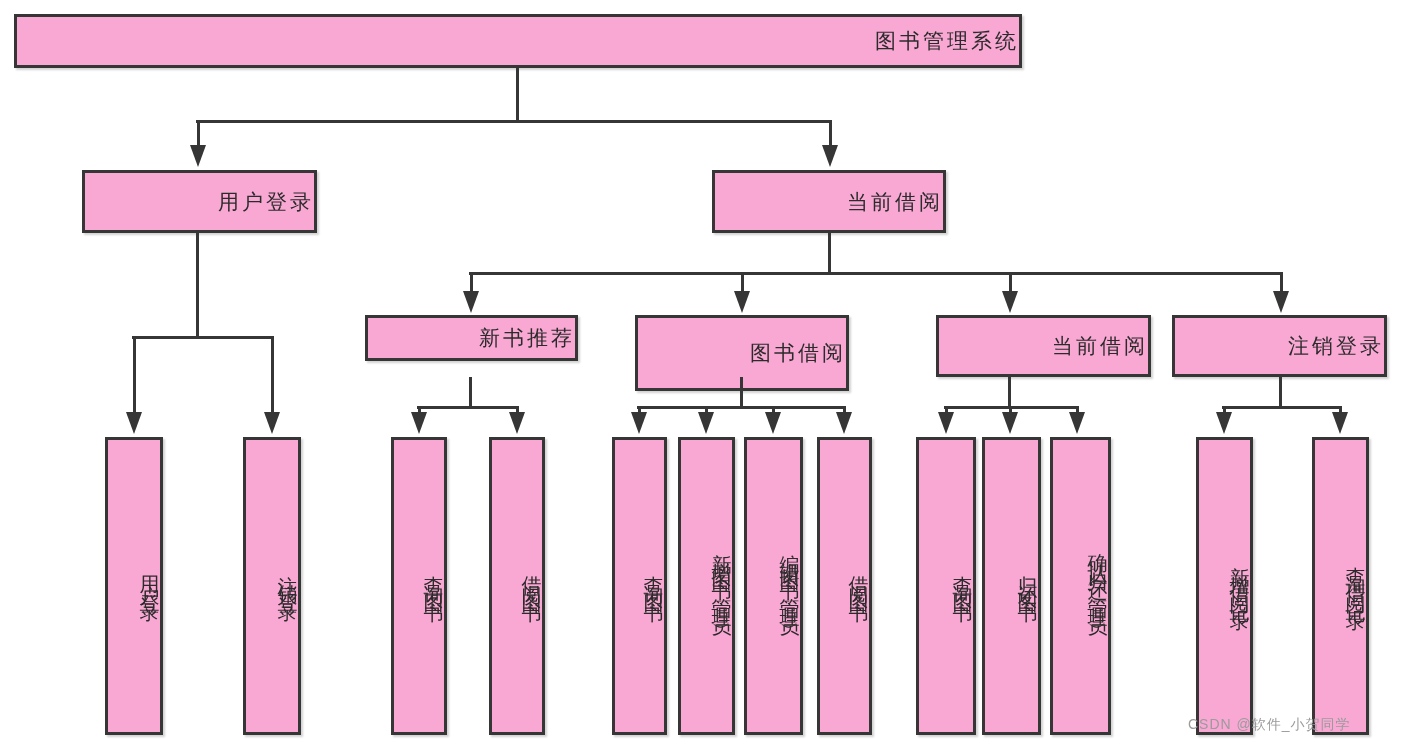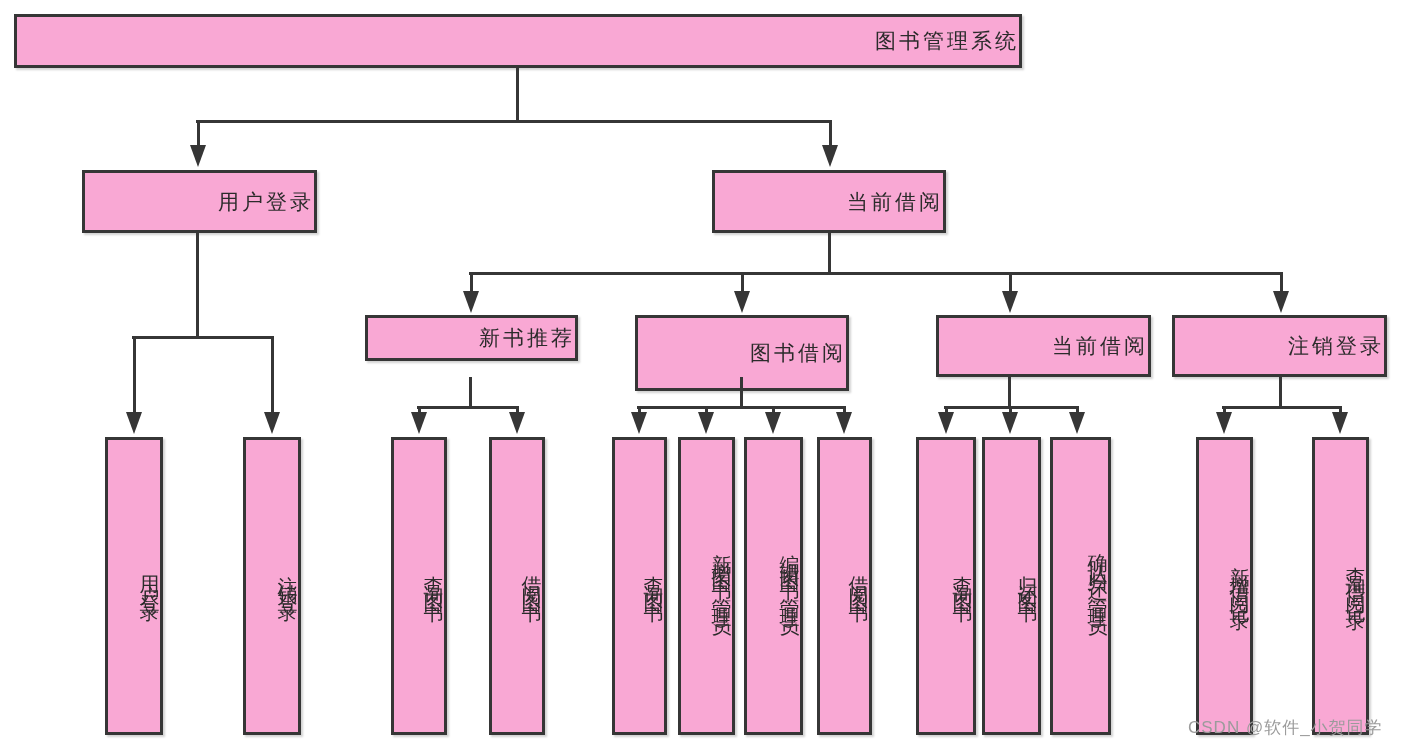--- a/index.html
+++ b/index.html
@@ -51,21 +51,21 @@
   .arrow .stem{width:3px;background:var(--stroke);}
   .arrow .head{
     width:0;height:0;
     border-left:8px solid transparent;
     border-right:8px solid transparent;
     border-top:22px solid var(--stroke);
   }
   .watermark{
     position:absolute;
     left:1188px;top:716px;
-    font-size:17px;
+    font-size:14px;
     letter-spacing:1px;
     color:var(--wm);
     white-space:nowrap;
     z-index:5;
   }
 </style>
 </head>
 <body>
 
 <div id="canvas">

